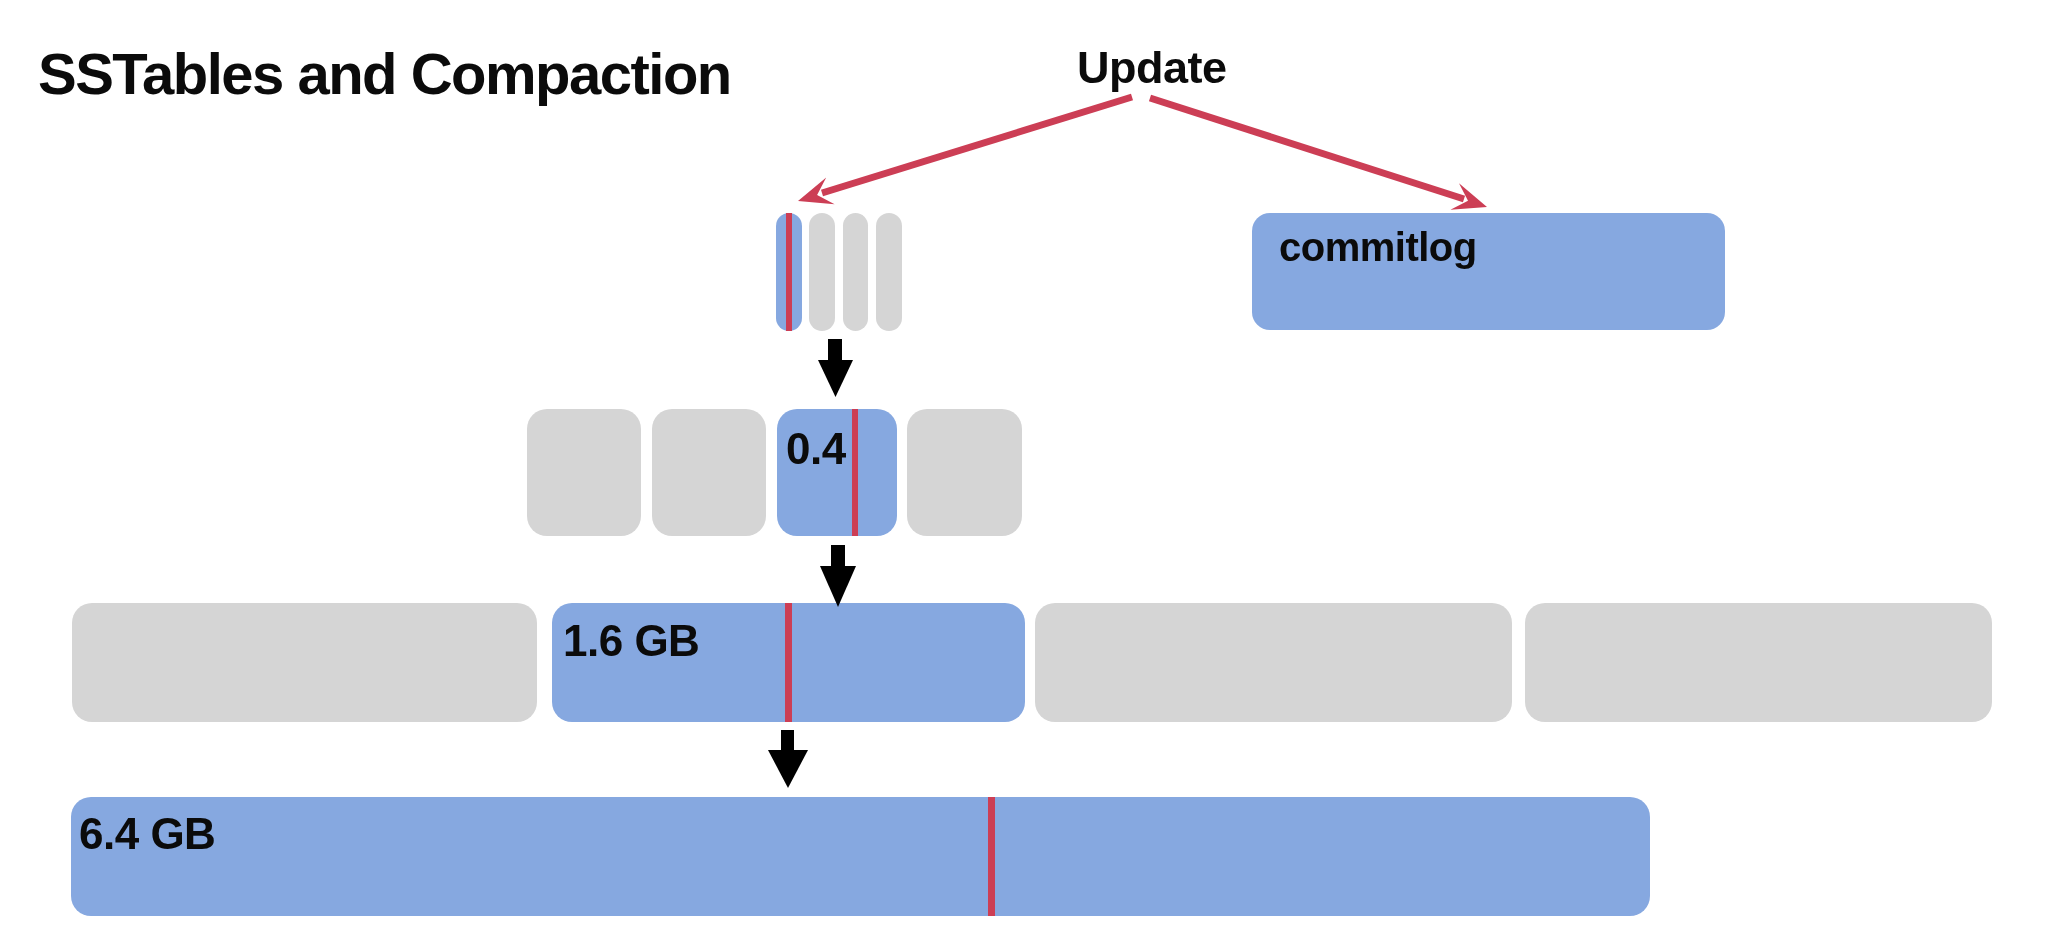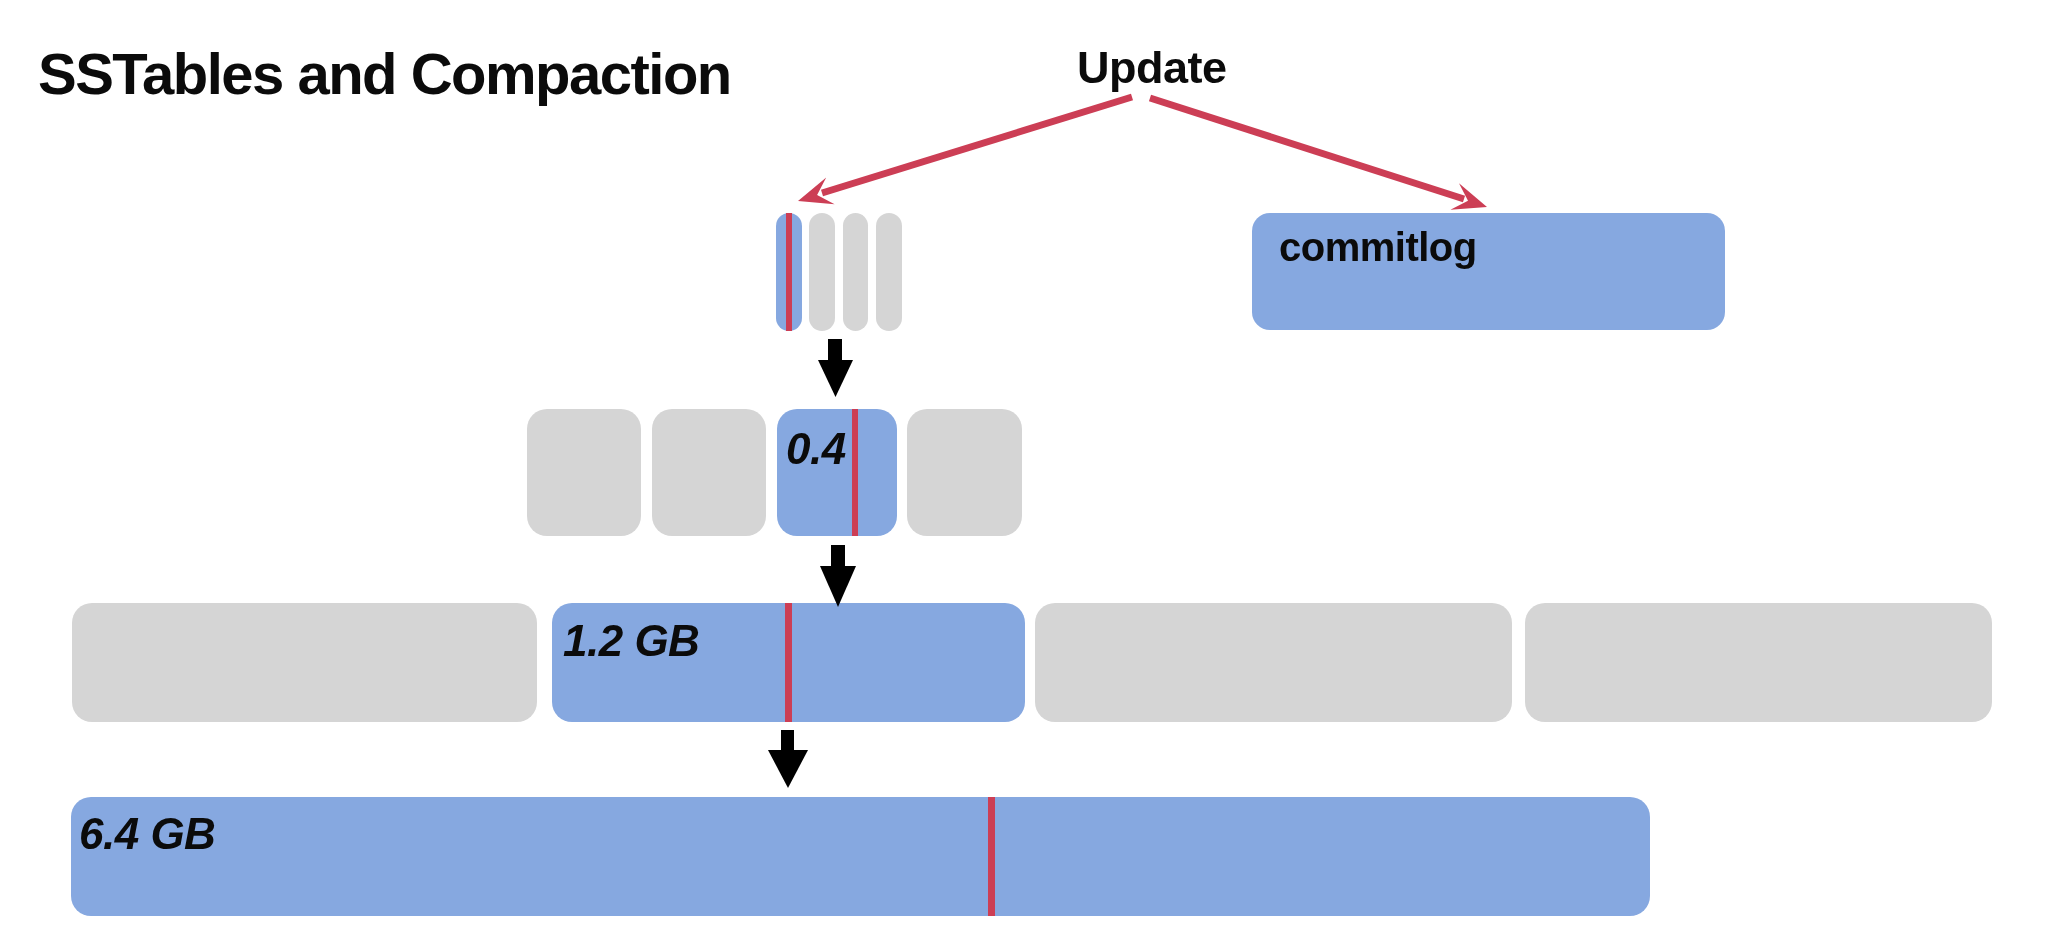--- a/index.html
+++ b/index.html
@@ -9,21 +9,21 @@
 
   .page-title{position:absolute;left:38px;top:40px;font-size:58px;font-weight:700;
               letter-spacing:-1.5px;white-space:nowrap;}
 
   .update-label{position:absolute;left:1077px;top:42px;width:146px;
                 font-size:45px;font-weight:700;letter-spacing:-0.5px;}
 
   .box{position:absolute;box-sizing:border-box;}
   .blue{background:#86a8e0;}
   .gray{background:#d5d5d5;}
-  .r20{border-radius:20px;font-style:italic;}
+  .r20{border-radius:20px;}
   .r18{border-radius:18px;}
   .pill{border-radius:13px;width:26px;top:213px;height:118px;}
 
   .box-label{position:absolute;left:12px;top:14px;font-size:44px;font-weight:700;
              letter-spacing:-0.5px;white-space:nowrap;}
   .commitlog-label{left:15px;top:12px;font-size:40px;margin-left:12px;}
   .bottom-label{left:8px;top:12px;}
 
   .redline{position:absolute;top:0;bottom:0;width:6px;background:#cc3e55;}
 
@@ -58,21 +58,21 @@
     <div class="box blue r20" style="left:777px;top:409px;width:120px;height:127px;">
       <span class="box-label" style="left:9px;top:15px;">0.4</span>
       <div class="redline" style="left:75px;"></div>
     </div>
     <div class="box gray r20" style="left:907px;top:409px;width:115px;height:127px;"></div>
   </div>
 
   <div>
     <div class="box gray r20" style="left:72px;top:603px;width:465px;height:119px;"></div>
     <div class="box blue r20" style="left:552px;top:603px;width:473px;height:119px;">
-      <span class="box-label" style="left:11px;top:13px;">1.2 GB</span>
+      <span class="box-label" style="left:11px;top:13px;">1.6 GB</span>
       <div class="redline" style="left:233px;width:7px;"></div>
     </div>
     <div class="box gray r20" style="left:1035px;top:603px;width:477px;height:119px;"></div>
     <div class="box gray r20" style="left:1525px;top:603px;width:467px;height:119px;"></div>
   </div>
 
   <div>
     <div class="box blue r20" style="left:71px;top:797px;width:1579px;height:119px;">
       <span class="box-label bottom-label">6.4 GB</span>
       <div class="redline" style="left:917px;width:7px;"></div>

